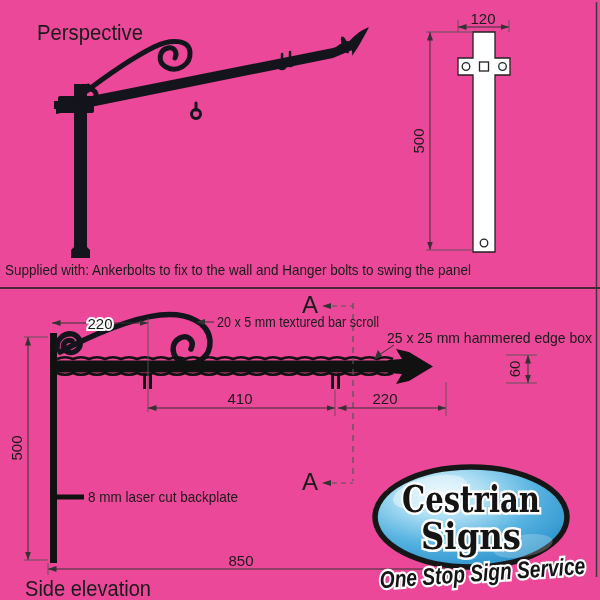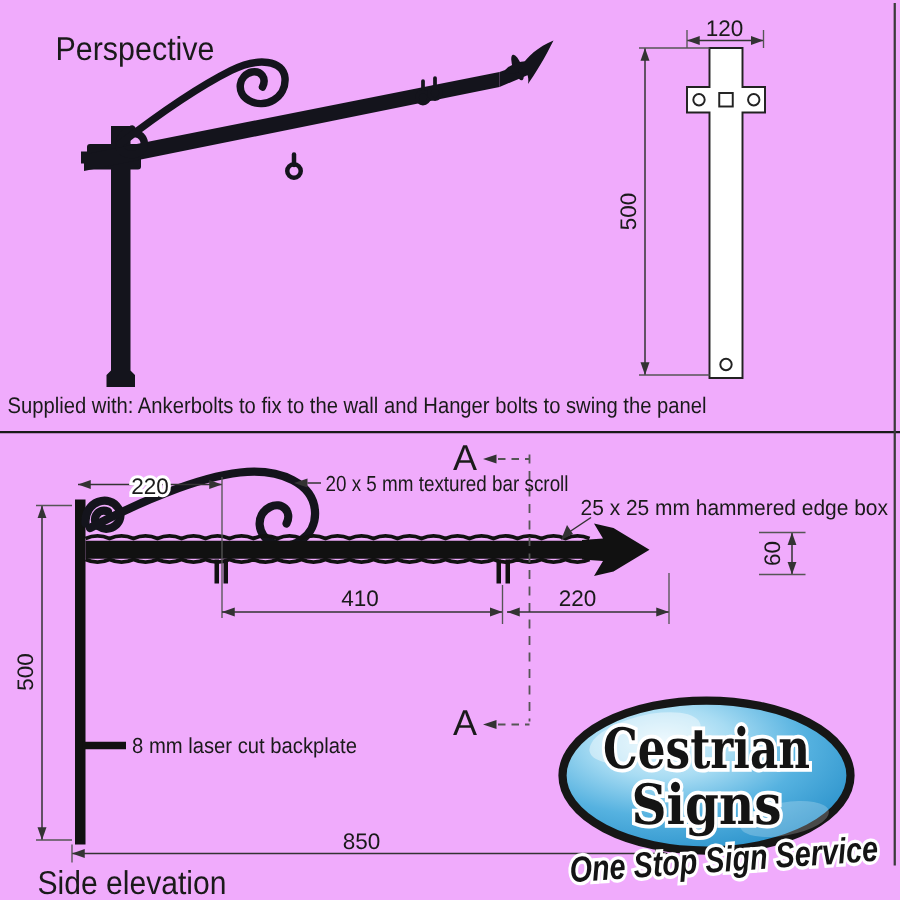--- a/index.html
+++ b/index.html
@@ -1,16 +1,16 @@
 <!DOCTYPE html>
 <html><head>
 <meta charset="utf-8">
 <style>
   html,body{margin:0;padding:0;background:#ffffff;}
-  .canvas{position:relative;width:600px;height:600px;background:#f0abfc;overflow:hidden;
+  .canvas{position:relative;width:600px;height:600px;background:#ec4899;overflow:hidden;
           font-family:"Liberation Sans", sans-serif;}
   svg{display:block;}
   text{font-family:"Liberation Sans", sans-serif;fill:#1a1a1a;}
   .dim{font-size:15px;}
   .lbl{font-size:14.5px;}
   .ttl{font-size:22px;}
   .amark{font-size:24px;}
   .logo-name{font-family:"DejaVu Serif", serif;font-weight:bold;font-size:37px;
              paint-order:stroke;stroke:#ffffff;stroke-width:5px;fill:#141414;}
   .logo-tag{font-weight:bold;font-style:italic;font-size:24px;

